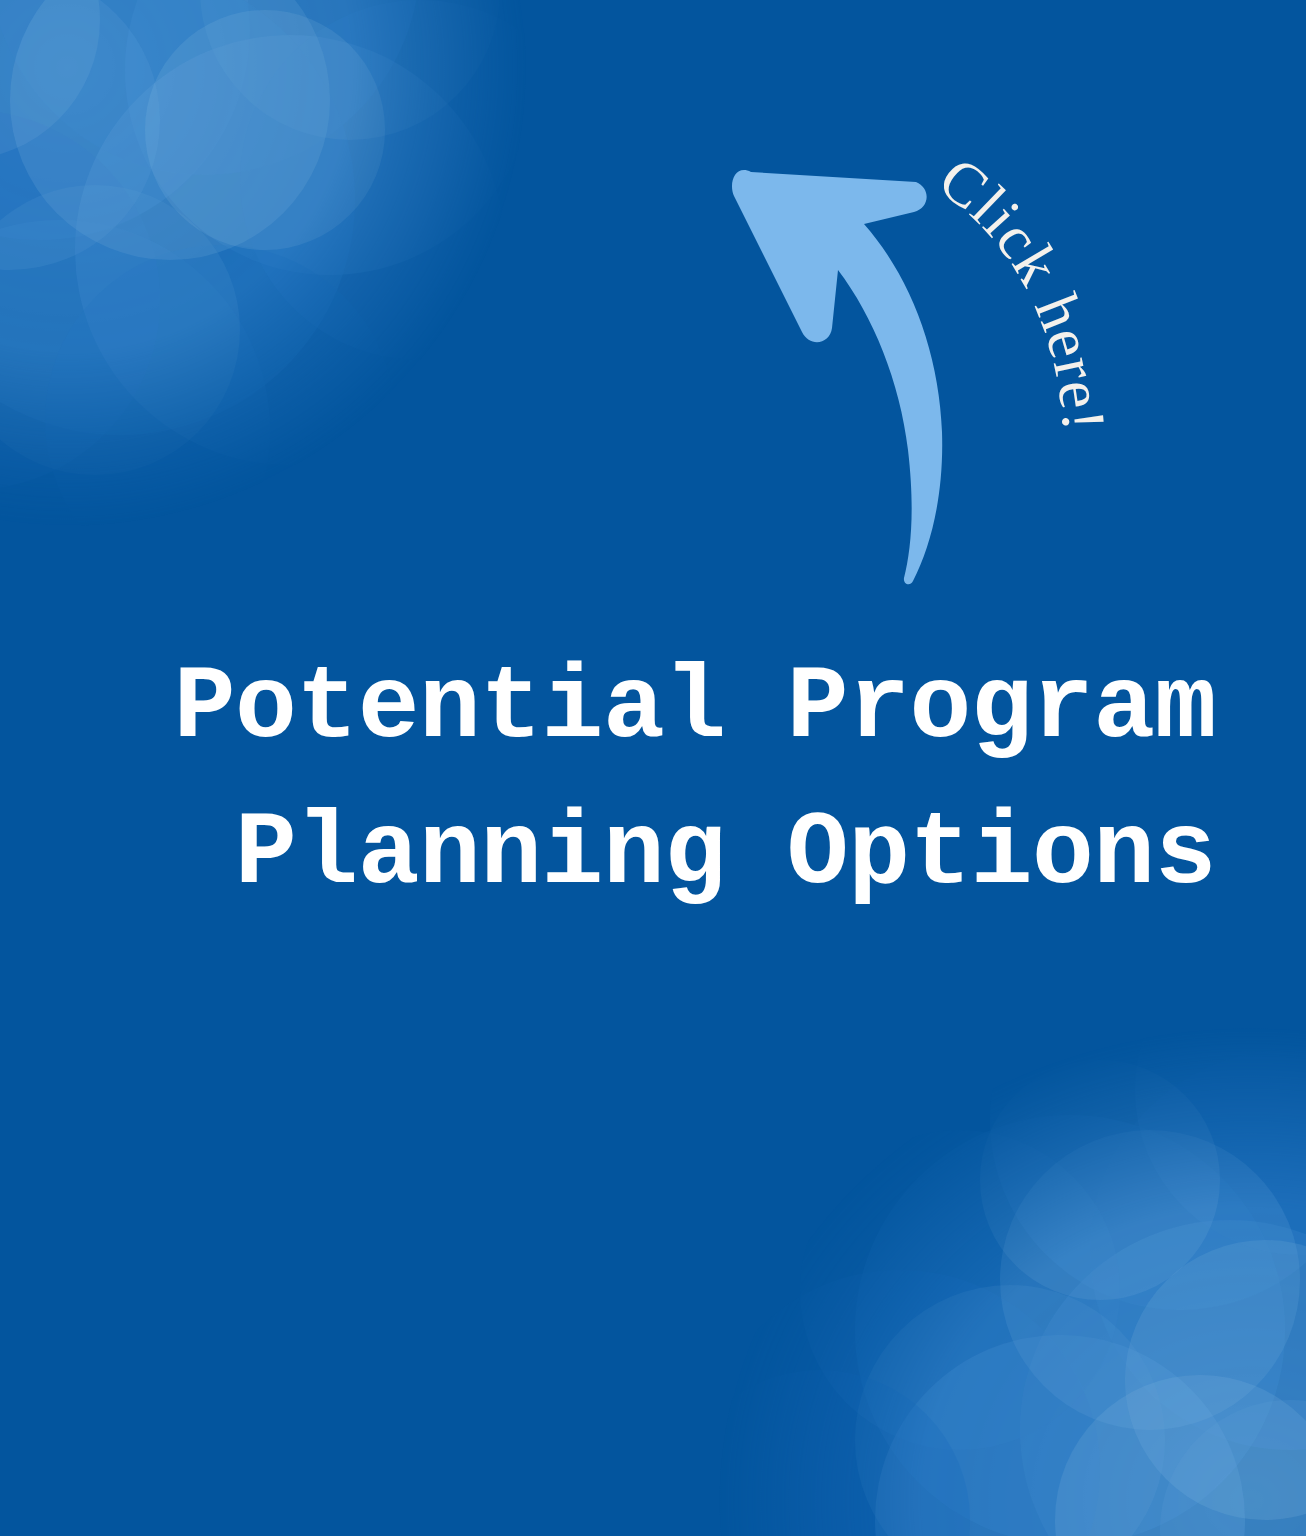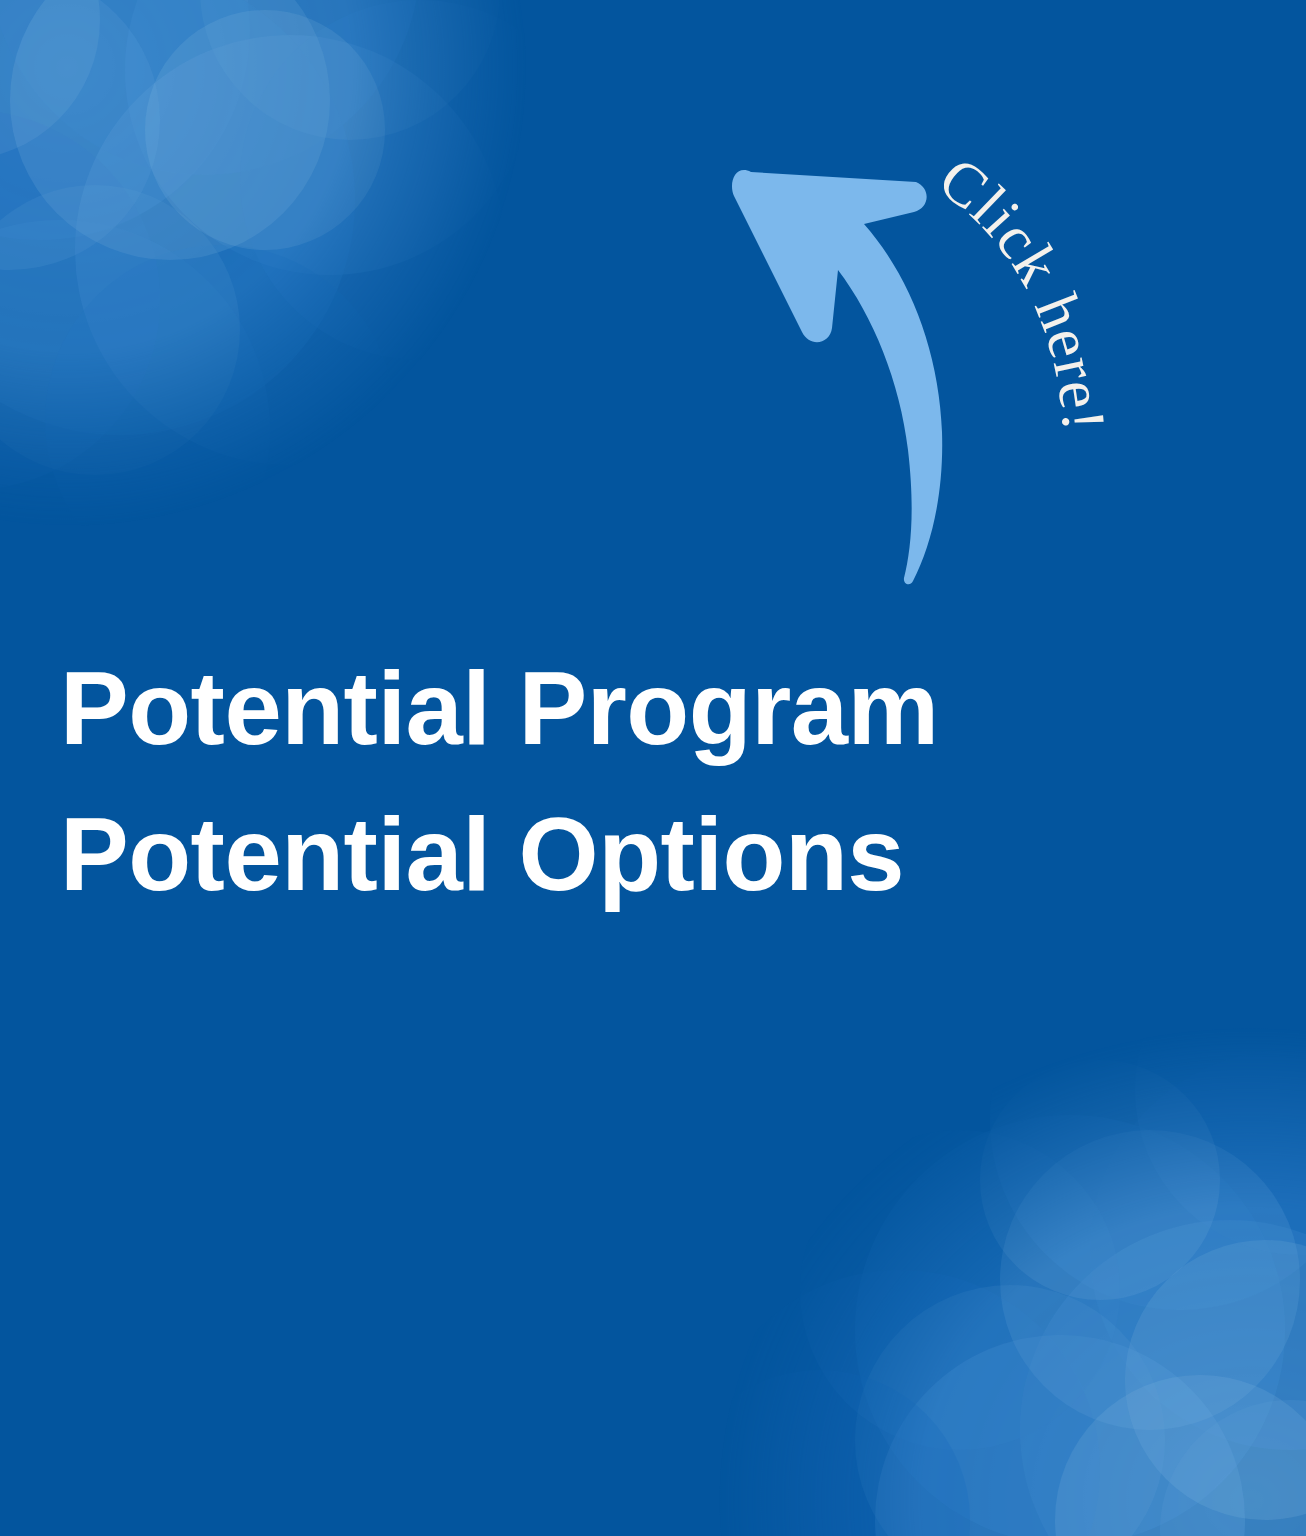--- a/index.html
+++ b/index.html
@@ -51,28 +51,28 @@
     fill: #F4F1EC;
     letter-spacing: 1px;
   }
 
   
   #headline {
     position: absolute;
     left: 0;
     right: 0;
     top: 636px;
-    text-align: left;
+    text-align: right;
     color: #FFFFFF;
-    font-family: Liberation Sans, sans-serif;
+    font-family: Liberation Mono, monospace;
     font-weight: bold;
     font-size: 103px;
     line-height: 1.42;
     letter-spacing: -0.5px;
-    padding: 0 60px;
+    padding: 0 90px;
     box-sizing: border-box;
     text-rendering: optimizeLegibility;
   }
   #headline .hl-line { display: block; white-space: nowrap; }
 </style>
 </head>
 <body>
 
 <div id="slide">
 
@@ -171,16 +171,16 @@
         <path id="clickArc" d="M 48 34 C 150 96, 196 216, 182 360" fill="none"></path>
       </defs>
       <text id="click-here-text">
         <textPath href="#clickArc" xlink:href="#clickArc" startOffset="2%">Click here!</textPath>
       </text>
     </svg>
   </div>
 
   <div id="headline">
     <span class="hl-line">Potential Program</span>
-    <span class="hl-line">Potential Options</span>
+    <span class="hl-line">Planning Options</span>
   </div>
 
 </div>
 
 </body></html>

